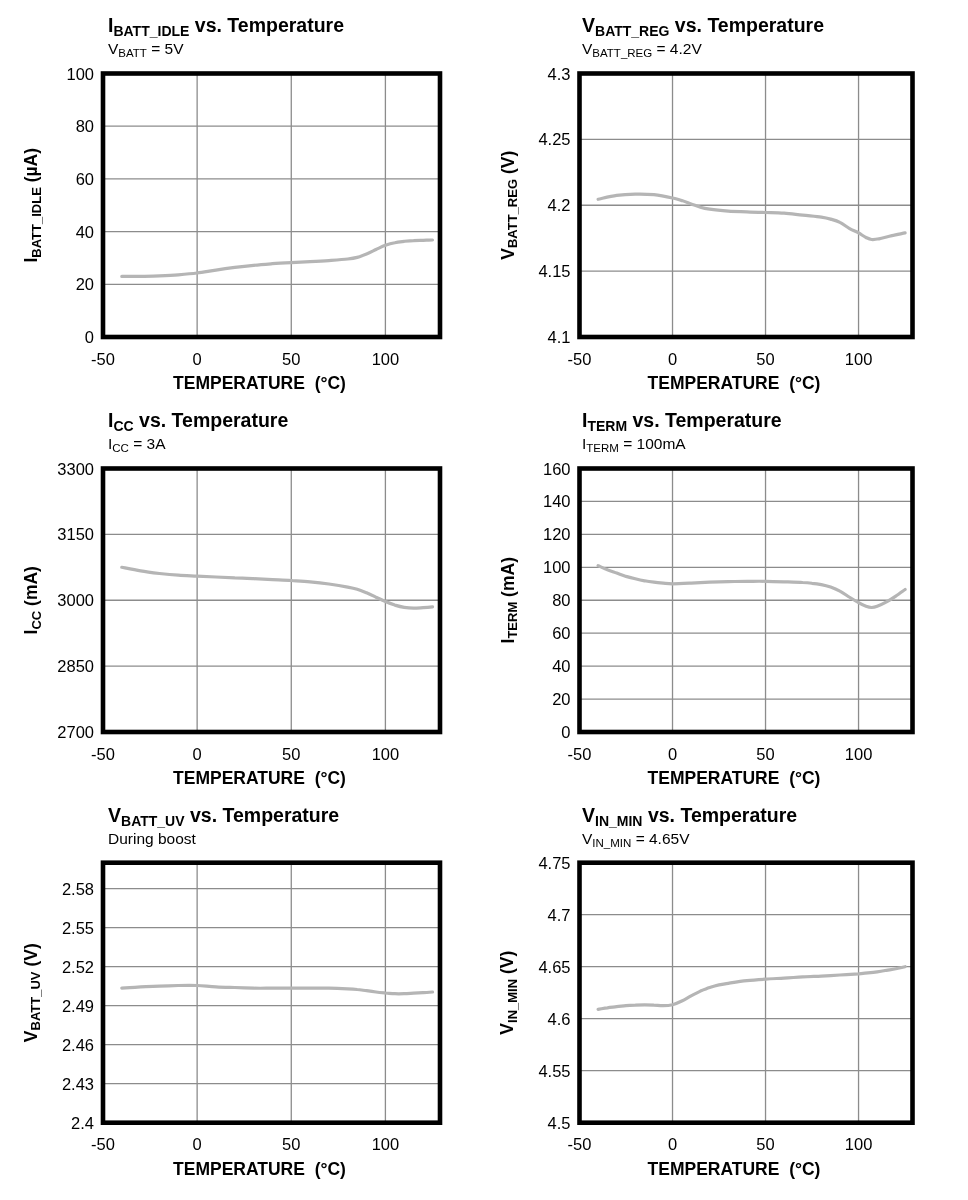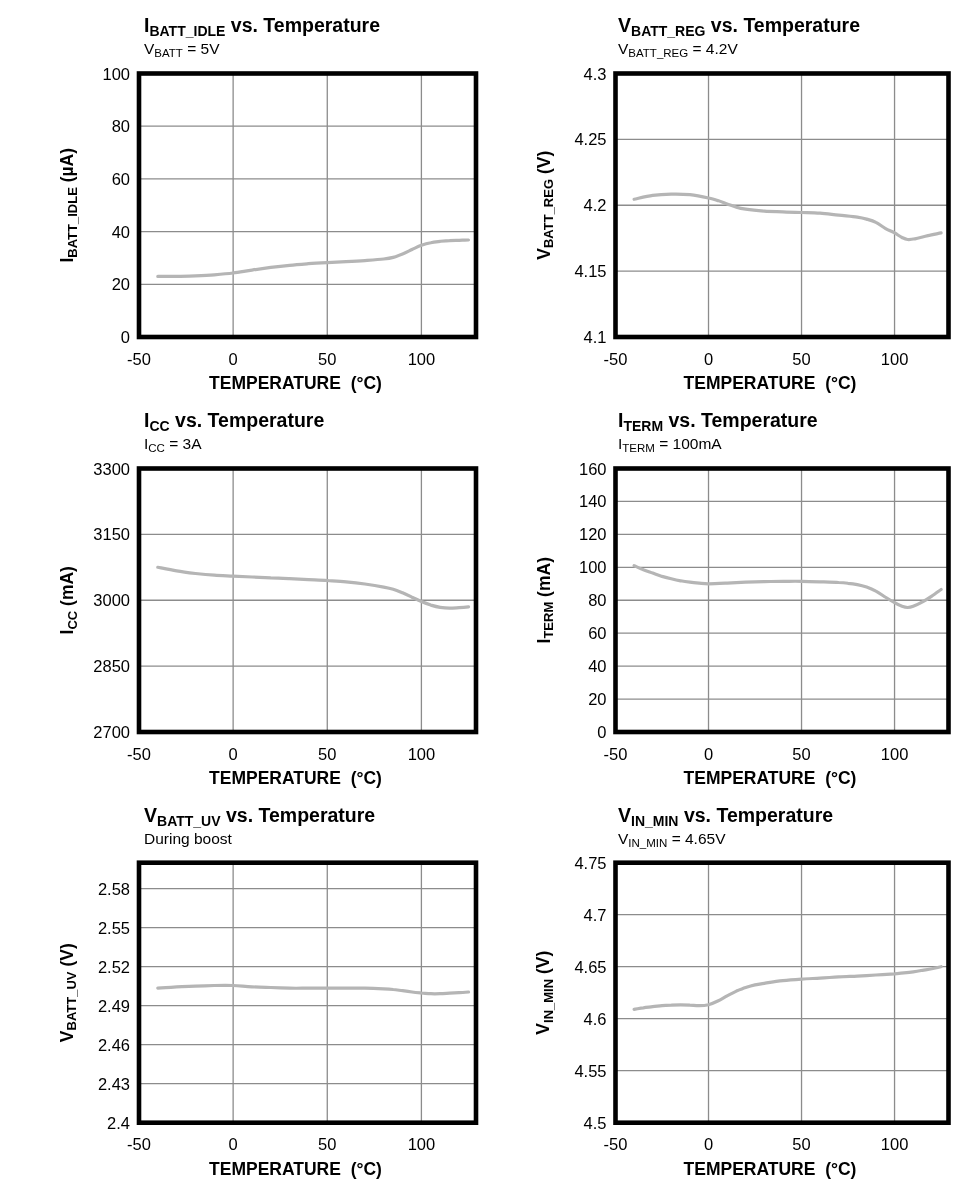--- a/index.html
+++ b/index.html
@@ -12,21 +12,20 @@
     height: 1200px;
     font-family: "Liberation Sans", "DejaVu Sans", sans-serif;
     overflow: hidden;
   }
   .page {
     width: 832px;
     height: 1200px;
     display: grid;
     grid-template-columns: 484px 484px;
     grid-template-rows: 395px 395px 410px;
-    padding-left: 36px;
   }
   .cell { position: relative; }
   .cell svg { display: block; }
   text { fill: #000000; }
 </style>
 </head>
 <body>
 
 <div class="page">
   <div class="cell">

